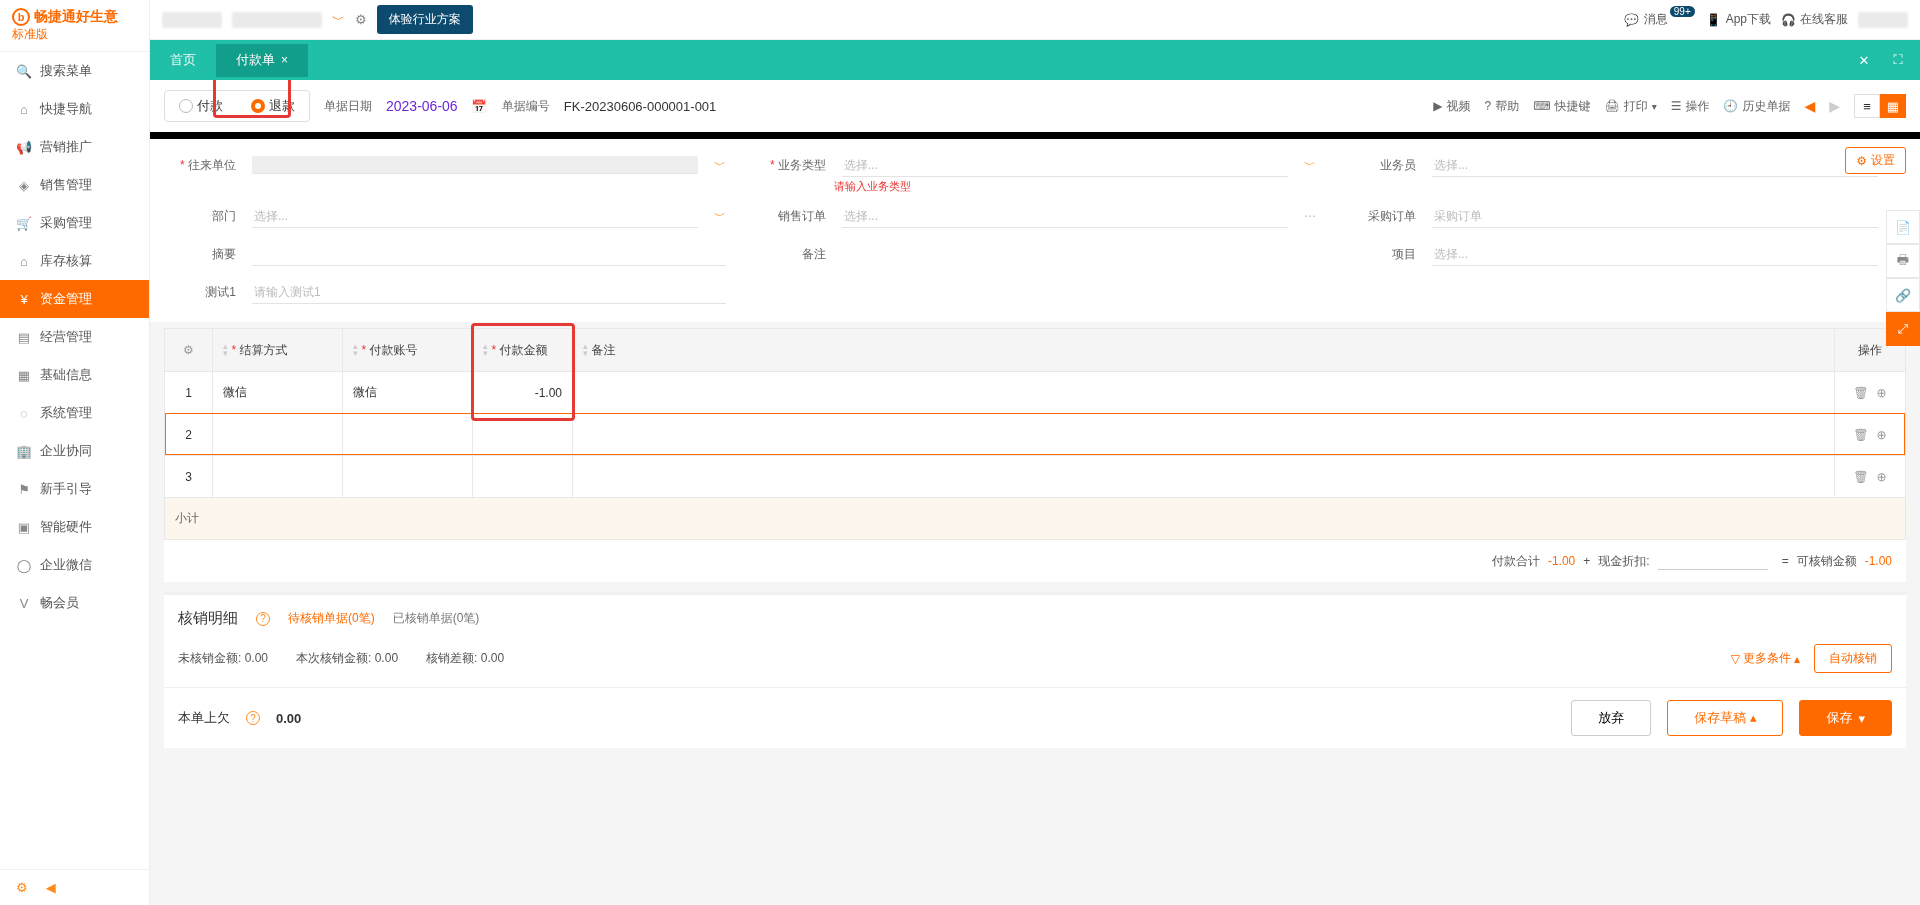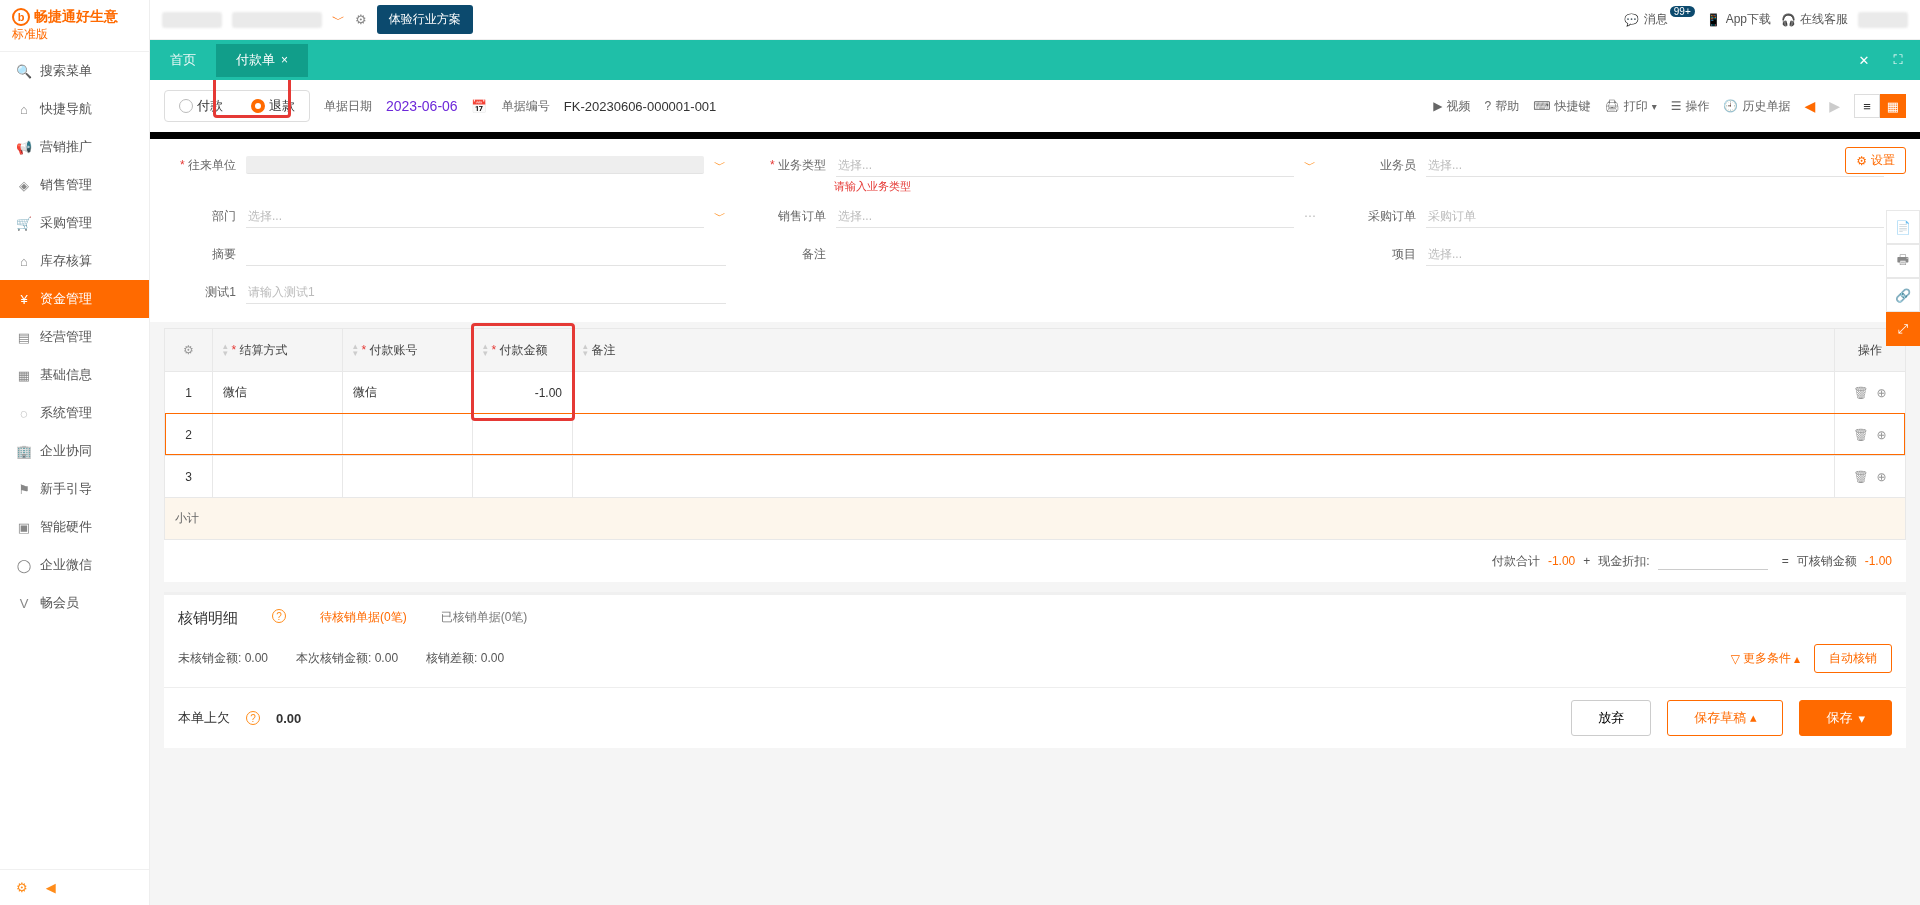--- a/index.html
+++ b/index.html
@@ -55,21 +55,21 @@
 .tl-link{display:flex;align-items:center;gap:4px;color:#666;font-size:12px;cursor:pointer}
 .tl-caret{font-size:10px}
 .tl-nav-arrow{color:#ff6a00;cursor:pointer;font-size:14px}
 .view-toggle{display:flex;gap:0}
 .vt{width:26px;height:24px;border:1px solid #ddd;display:flex;align-items:center;justify-content:center;cursor:pointer}
 .vt.active{background:#ff6a00;color:#fff;border-color:#ff6a00}
 
 
 .form-area{background:#fff;padding:10px 14px 14px;display:grid;grid-template-columns:repeat(3,1fr);gap:6px 28px;position:relative}
 .form-area .settings-btn{position:absolute;right:14px;top:8px;border:1px solid #ff6a00;color:#ff6a00;background:#fff;padding:4px 10px;border-radius:3px;cursor:pointer;font-size:12px;display:flex;gap:4px;align-items:center}
-.frow{display:flex;align-items:center;gap:10px;min-height:32px}
+.frow{display:flex;align-items:center;gap:16px;min-height:32px}
 .flabel{width:72px;text-align:right;color:#666;font-size:12px}
 .req::before{content:"* ";color:#e53935}
 .finput{flex:1;border:none;border-bottom:1px solid #e3e3e3;padding:4px 2px;font-size:12px;color:#333;outline:none;min-width:0}
 .finput::placeholder{color:#bbb}
 .finput.blur{background:#eee;color:transparent;height:18px;border-radius:2px}
 .ficon{color:#ff8c1a;font-size:12px;cursor:pointer}
 .ficon.gray{color:#bbb}
 .ferr{color:#e53935;font-size:11px;margin-left:80px;margin-top:-2px}
 
 
@@ -92,21 +92,21 @@
 .subtotal>div{padding:0 10px;display:flex;align-items:center}
 
 
 .totals-line{background:#fff;margin:0 14px;padding:12px 14px;display:flex;justify-content:flex-end;align-items:center;gap:8px;font-size:12px;color:#555}
 .totals-line .val{color:#ff6a00}
 .totals-line .dinput{border-bottom:1px solid #ccc;width:110px;height:18px;display:inline-block}
 .totals-line .eq{margin-left:6px}
 
 
 .detail{background:#fff;margin:10px 14px 0;padding:14px;border-top:3px solid #f0f0f0}
-.detail-head{display:flex;align-items:flex-start;gap:34px;font-size:13px}
+.detail-head{display:flex;align-items:center;gap:18px;font-size:13px}
 .detail-title{font-size:15px;color:#333}
 .qmark{color:#ff8c1a;border:1px solid #ff8c1a;border-radius:50%;width:14px;height:14px;display:inline-flex;align-items:center;justify-content:center;font-size:10px}
 .dtab{color:#777;cursor:pointer;font-size:12px}
 .dtab.active{color:#ff6a00}
 .detail-row2{display:flex;gap:28px;margin-top:16px;font-size:12px;color:#555;align-items:center}
 .detail-row2 .right{margin-left:auto;display:flex;gap:14px;align-items:center}
 .more-cond{color:#ff6a00;cursor:pointer;display:flex;align-items:center;gap:3px}
 .auto-btn{border:1px solid #ff6a00;color:#ff6a00;background:#fff;padding:5px 14px;border-radius:3px;cursor:pointer;font-size:12px}
 
 

